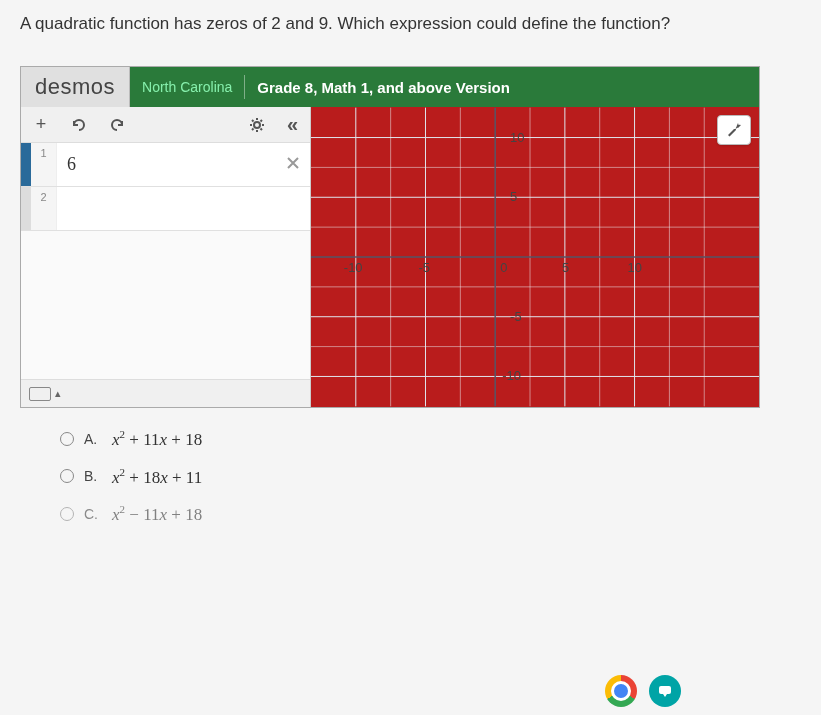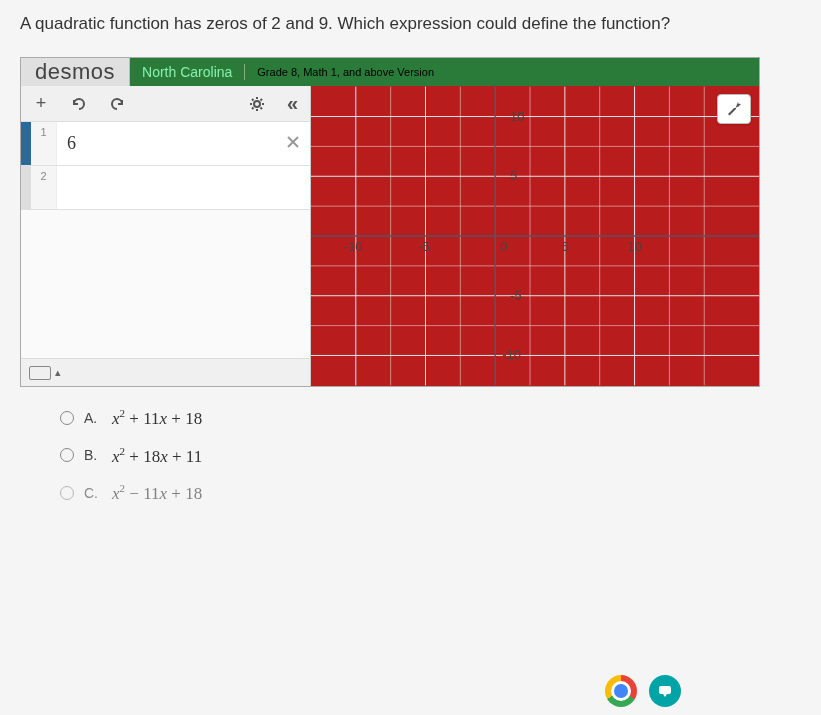--- a/index.html
+++ b/index.html
@@ -13,35 +13,35 @@
   }
   .page {
     background: #f5f5f5;
     padding: 10px 20px 20px 20px;
     height: 100%;
     position: relative;
   }
   .question {
     font-size: 17px;
     color: #333;
-    margin-bottom: 19px;
+    margin-bottom: 28px;
     padding: 4px 0;
   }
   .desmos-app {
     border: 1px solid #aaa;
     background: #fff;
     width: 740px;
     position: relative;
   }
   .desmos-header {
     display: flex;
     align-items: center;
     background: #2a7a3a;
     color: #fff;
-    height: 28px;
+    height: 40px;
   }
   .desmos-logo {
     font-family: "Arial Narrow", Arial, sans-serif;
     font-size: 22px;
     font-weight: 400;
     letter-spacing: 0.5px;
     color: #444;
     background: #e0e0e0;
     padding: 0 14px;
     height: 100%;
@@ -52,23 +52,24 @@
   .desmos-region {
     font-size: 14px;
     color: #86efac;
     padding: 0 12px;
     border-right: 1px solid rgba(255,255,255,0.4);
     height: 60%;
     display: flex;
     align-items: center;
   }
   .desmos-version {
-    font-size: 11px;
-    color: #000000;
+    font-size: 15px;
+    color: #ffffff;
     padding: 0 12px;
+    font-weight: bold;
   }
   .desmos-body {
     display: flex;
     height: 300px;
   }
   .expr-panel {
     width: 290px;
     border-right: 1px solid #ccc;
     background: #fafafa;
     display: flex;

